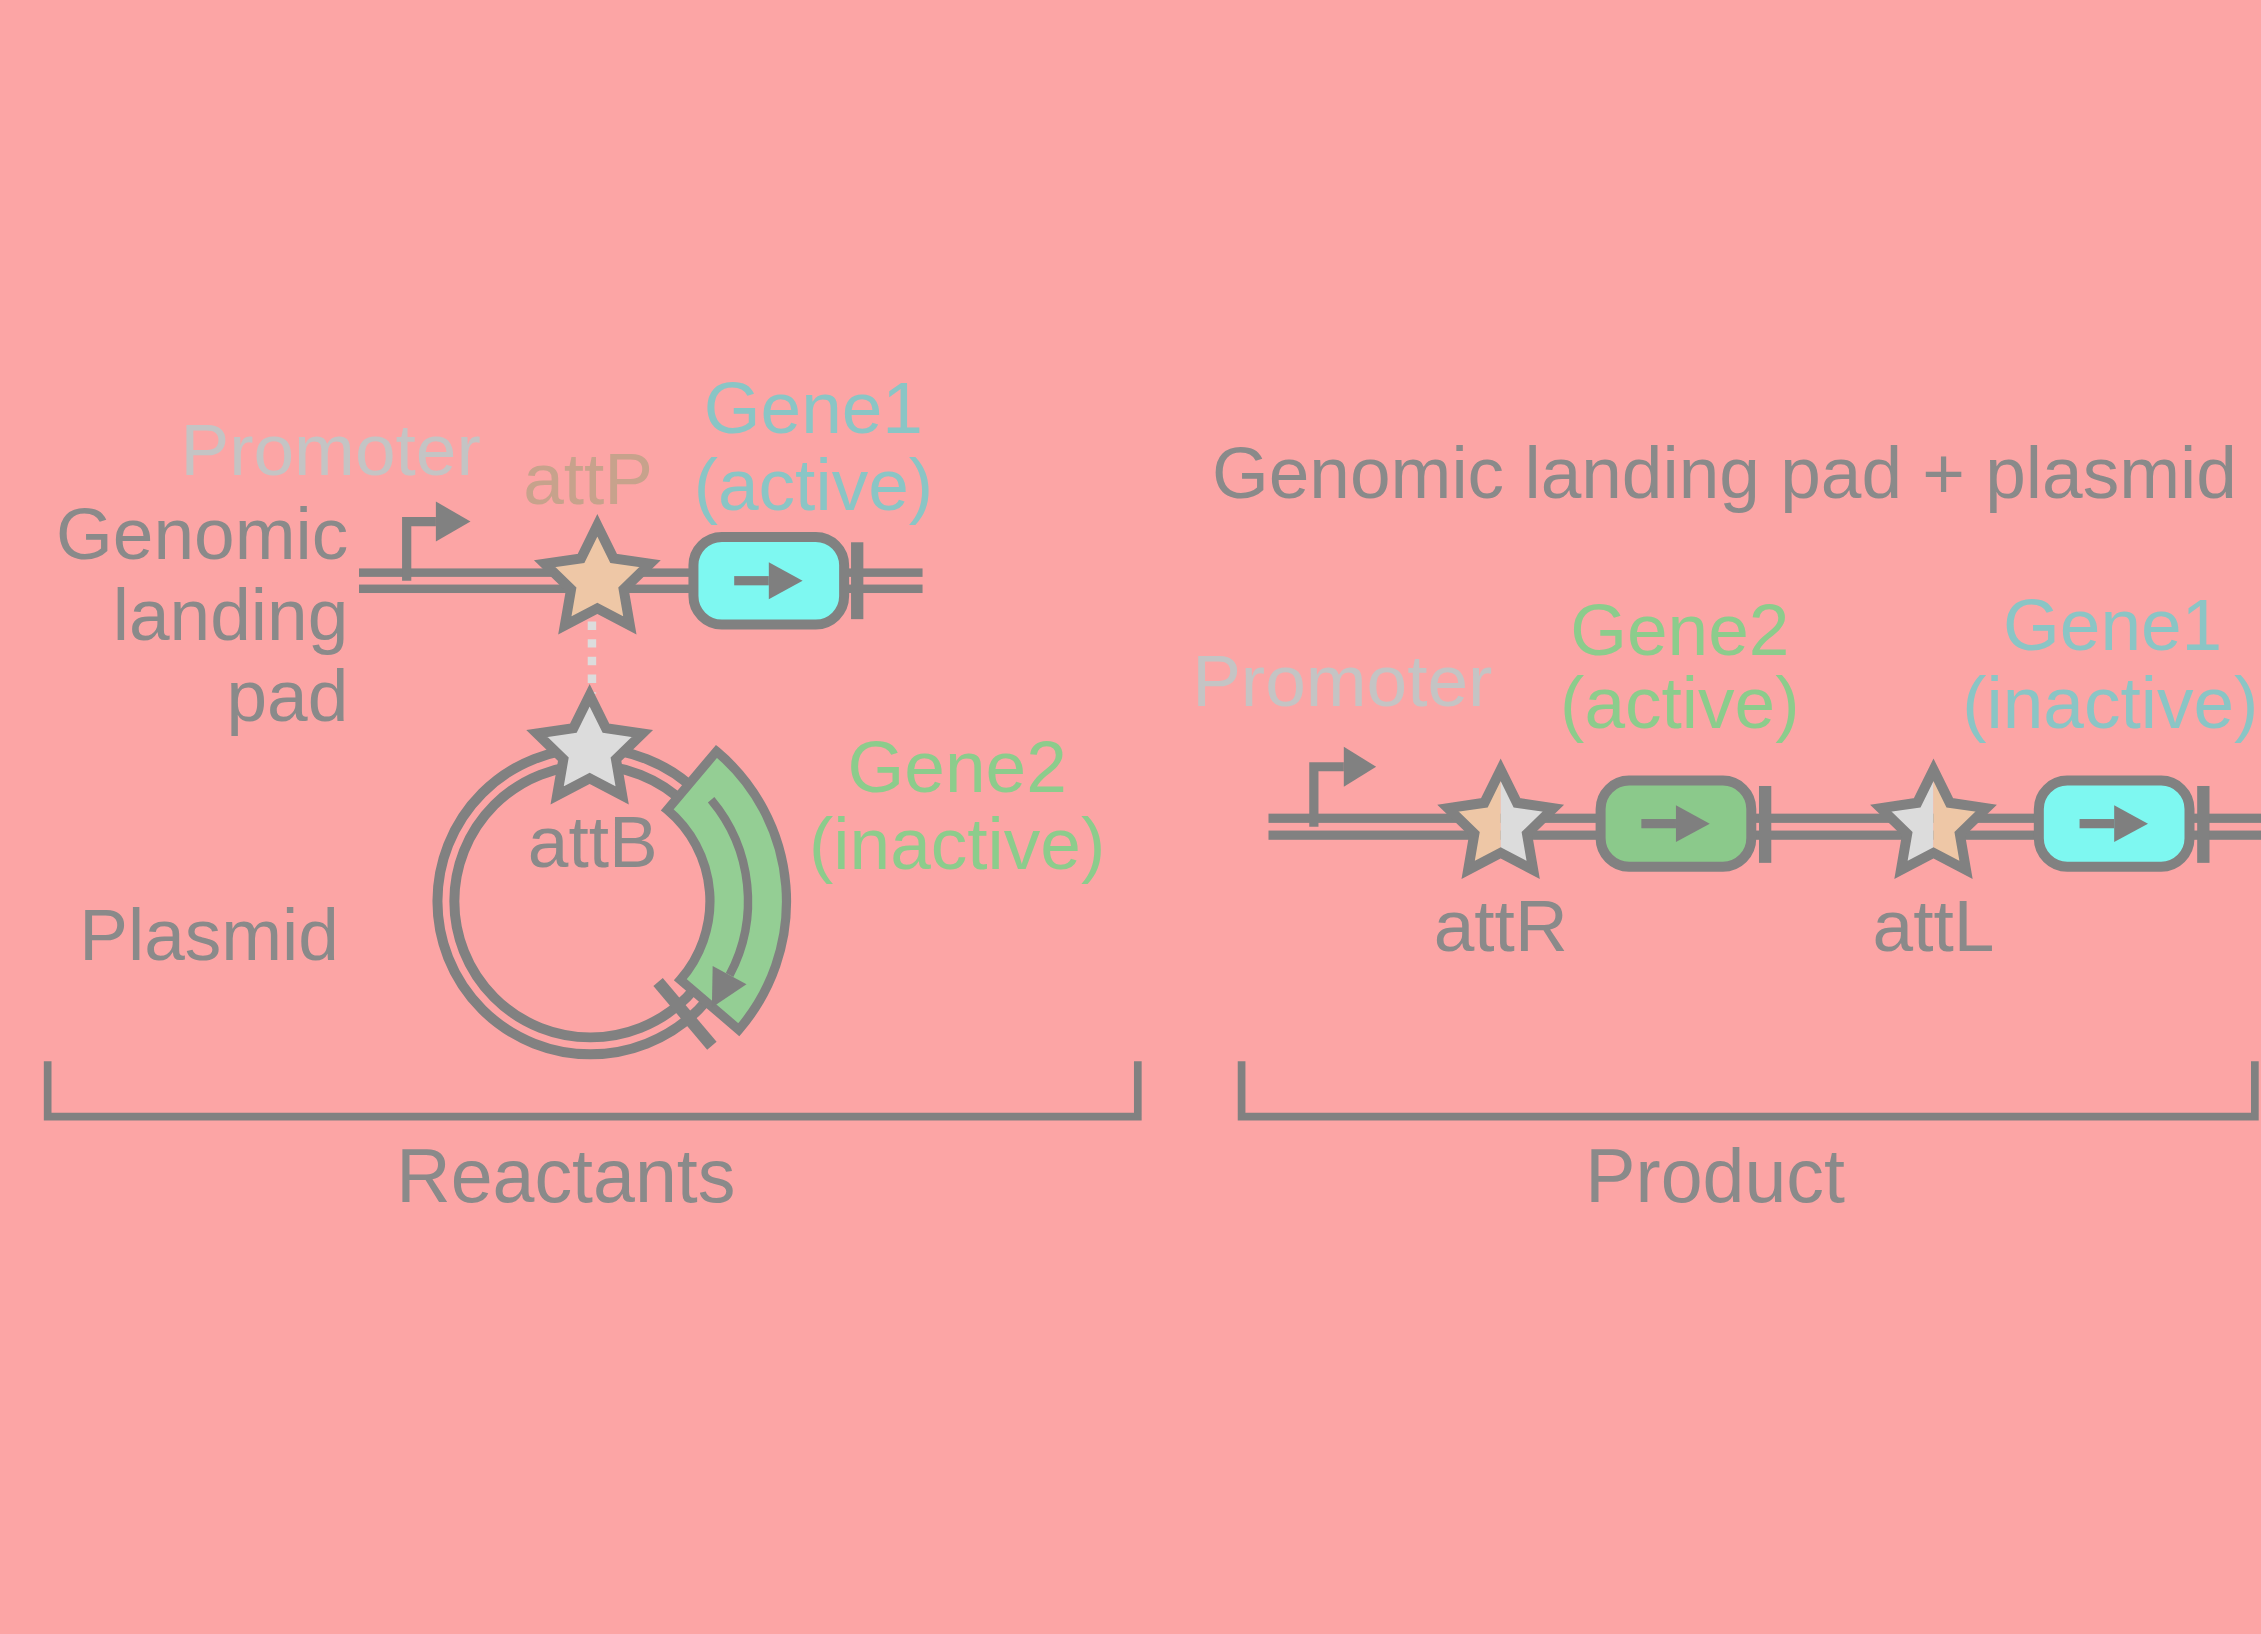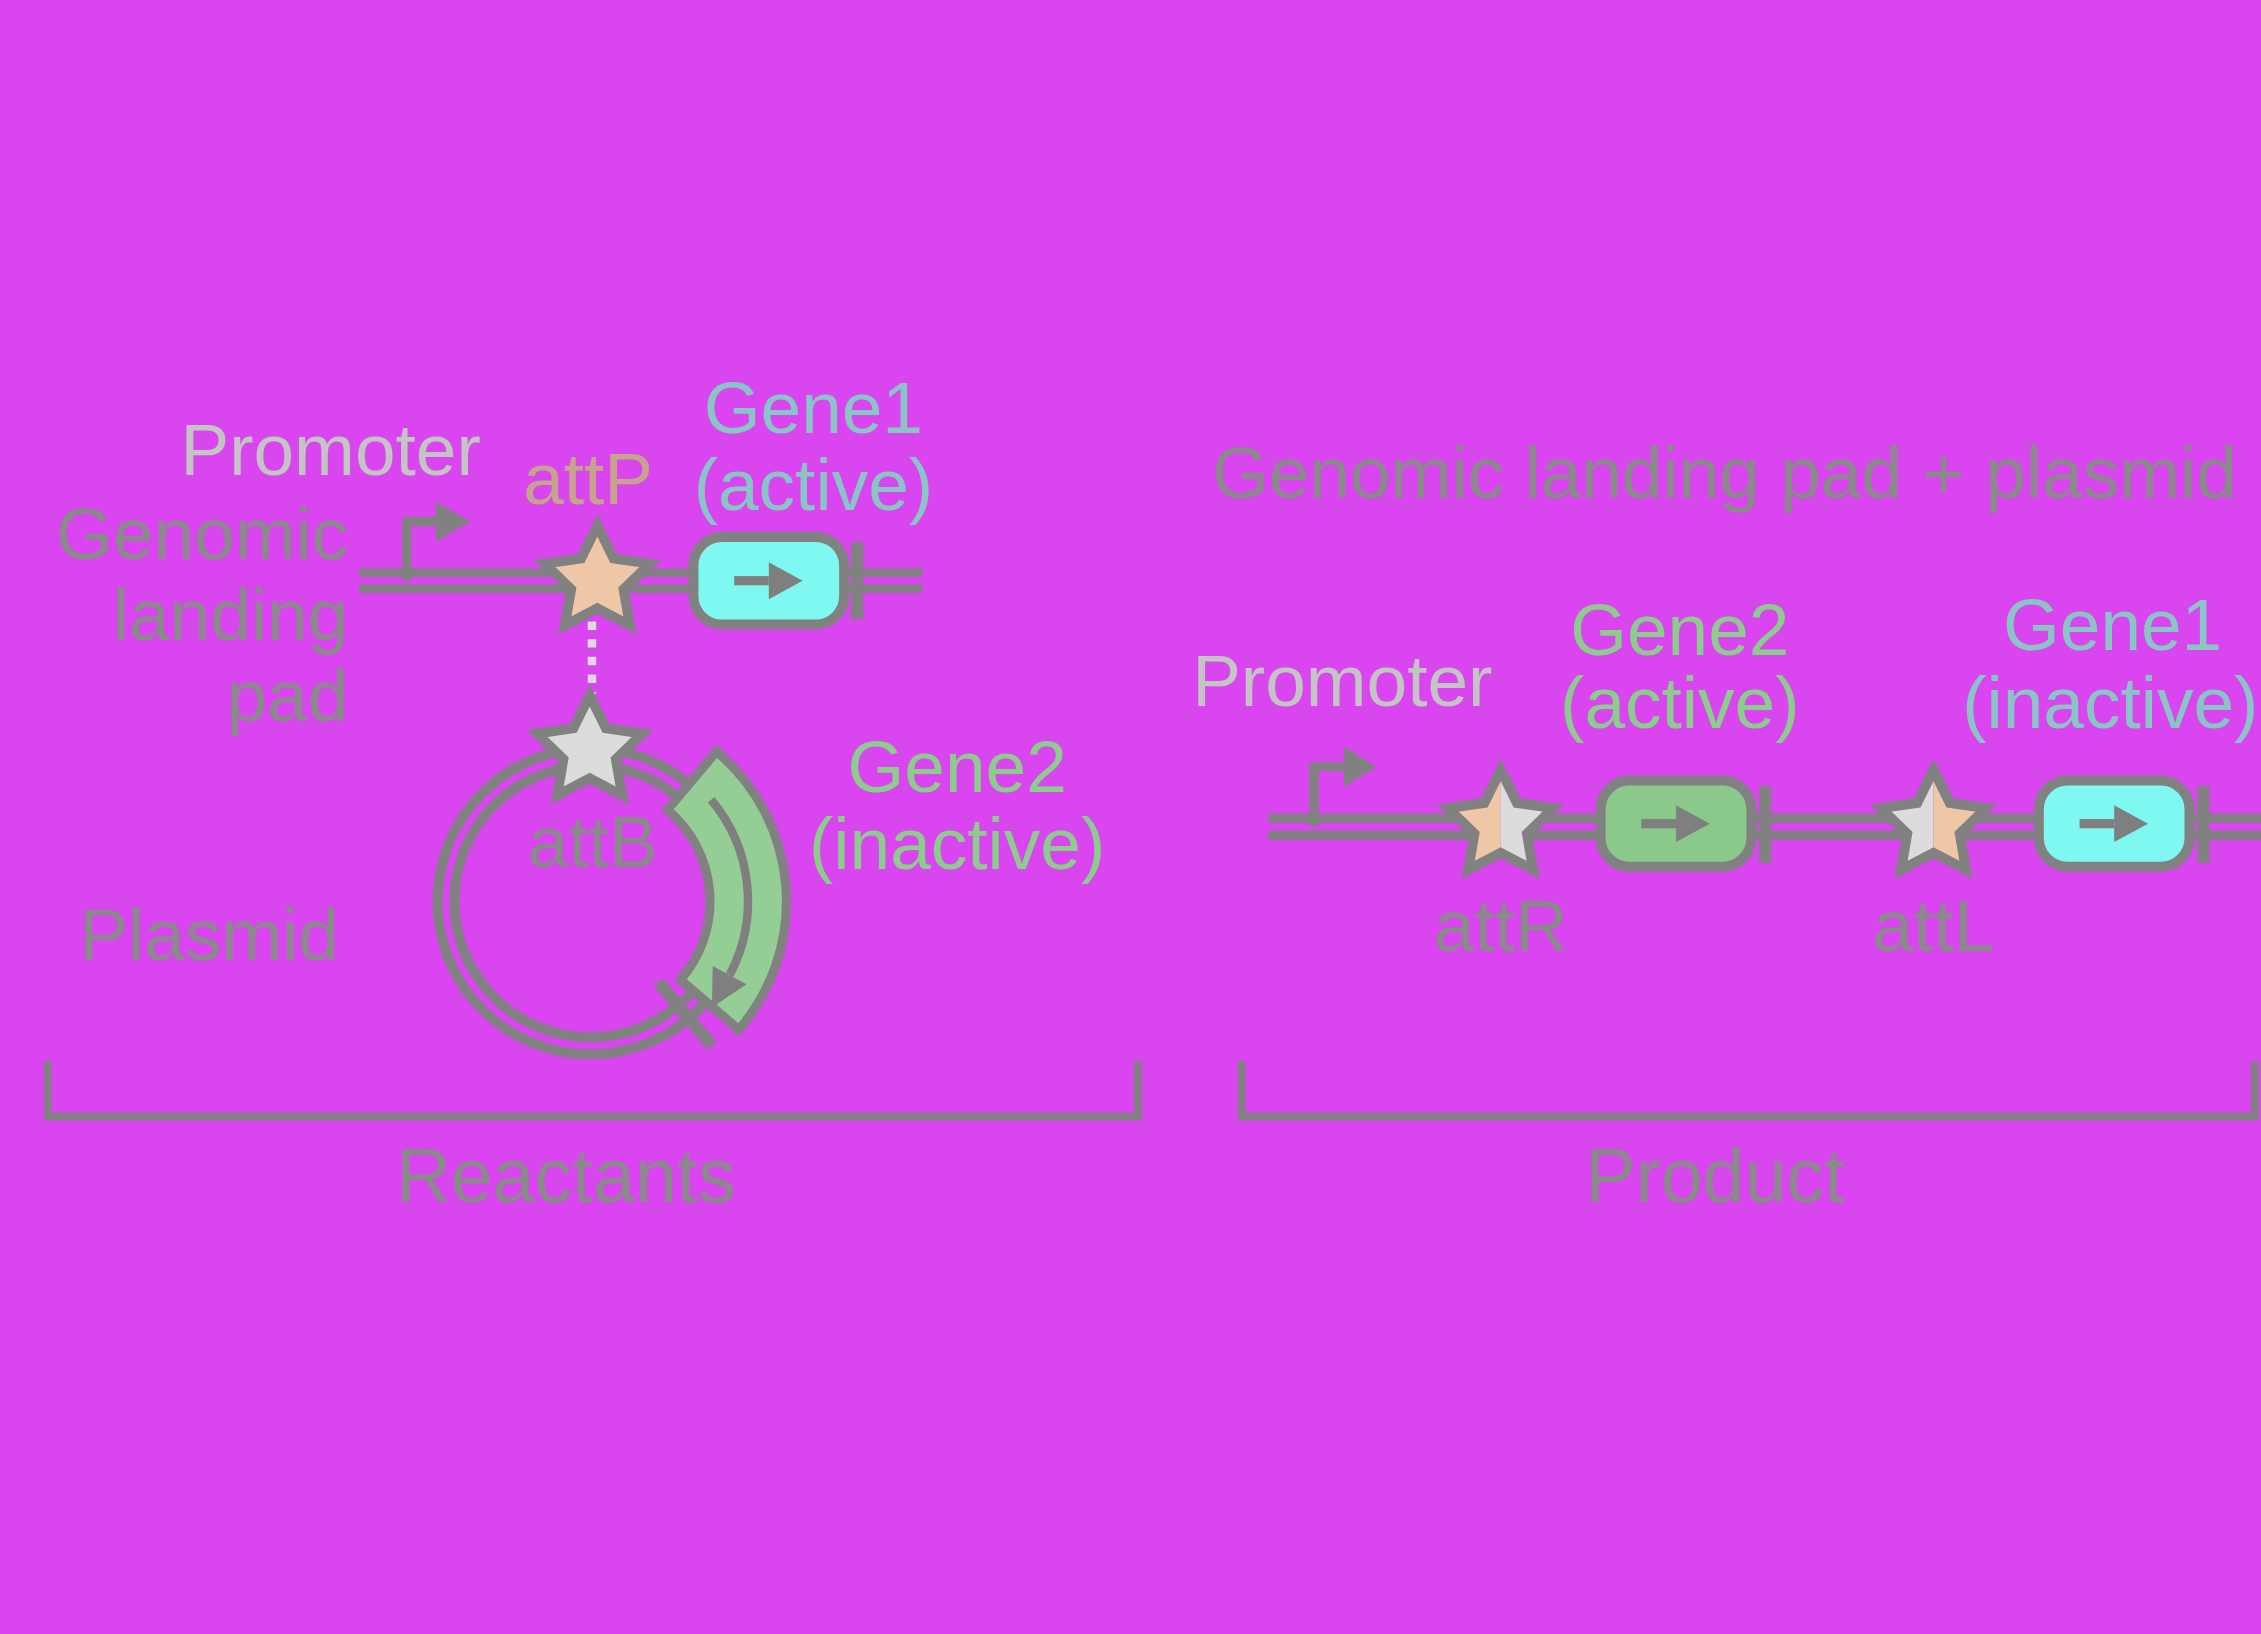--- a/index.html
+++ b/index.html
@@ -2,21 +2,21 @@
 <html style="--outline: #818181; --text-gray: #8a8a8a; --text-light: #c4c4c4; --tan-fill: #eec7a6; --tan-text: #c7a28c; --star-gray: #dcdcdc; --cyan-fill: #7ef8f1; --teal-text: #8ac5c5; --green-fill: #8bc98b; --arc-green: #94ce94; --green-text: #8ccc8c; --dotted: #dcdcdc; --arrow-gray: #7f7f7f;font-size:12.3px"><head>
 <meta charset="utf-8">
 <style>
   :root{
     --outline:#818181; --text-gray:#8a8a8a; --text-light:#c4c4c4;
     --tan-fill:#eec7a6; --tan-text:#c7a28c; --star-gray:#dcdcdc;
     --cyan-fill:#7ef8f1; --teal-text:#8ac5c5; --green-fill:#8bc98b;
     --arc-green:#94ce94; --green-text:#8ccc8c; --dotted:#dcdcdc; --arrow-gray:#7f7f7f;
   }
   html,body{margin:0;padding:0;background:#ffffff;}
-  .page{width:2261px;height:1635px;position:relative;background:#d946ef;overflow:hidden;}
+  .page{width:2261px;height:1635px;position:relative;background:#fca5a5;overflow:hidden;}
   svg{display:block;}
   text{font-family:"Liberation Sans","DejaVu Sans",sans-serif;}
   .fs95{font-size:95px;} .fs98{font-size:98px;}
   .mid{text-anchor:middle;} .end{text-anchor:end;}
   .t-light{fill:var(--text-light);} .t-gray{fill:var(--text-gray);}
   .t-tan{fill:var(--tan-text);} .t-teal{fill:var(--teal-text);} .t-green{fill:var(--green-text);}
   .f-outline{fill:var(--outline);} .f-tan{fill:var(--tan-fill);}
   .f-star-gray{fill:var(--star-gray);} .f-cyan{fill:var(--cyan-fill);}
   .f-green{fill:var(--green-fill);} .f-arc{fill:var(--arc-green);} .f-dark{fill:var(--arrow-gray);}
   .s-outline{stroke:var(--outline);} .no-fill{fill:none;}

